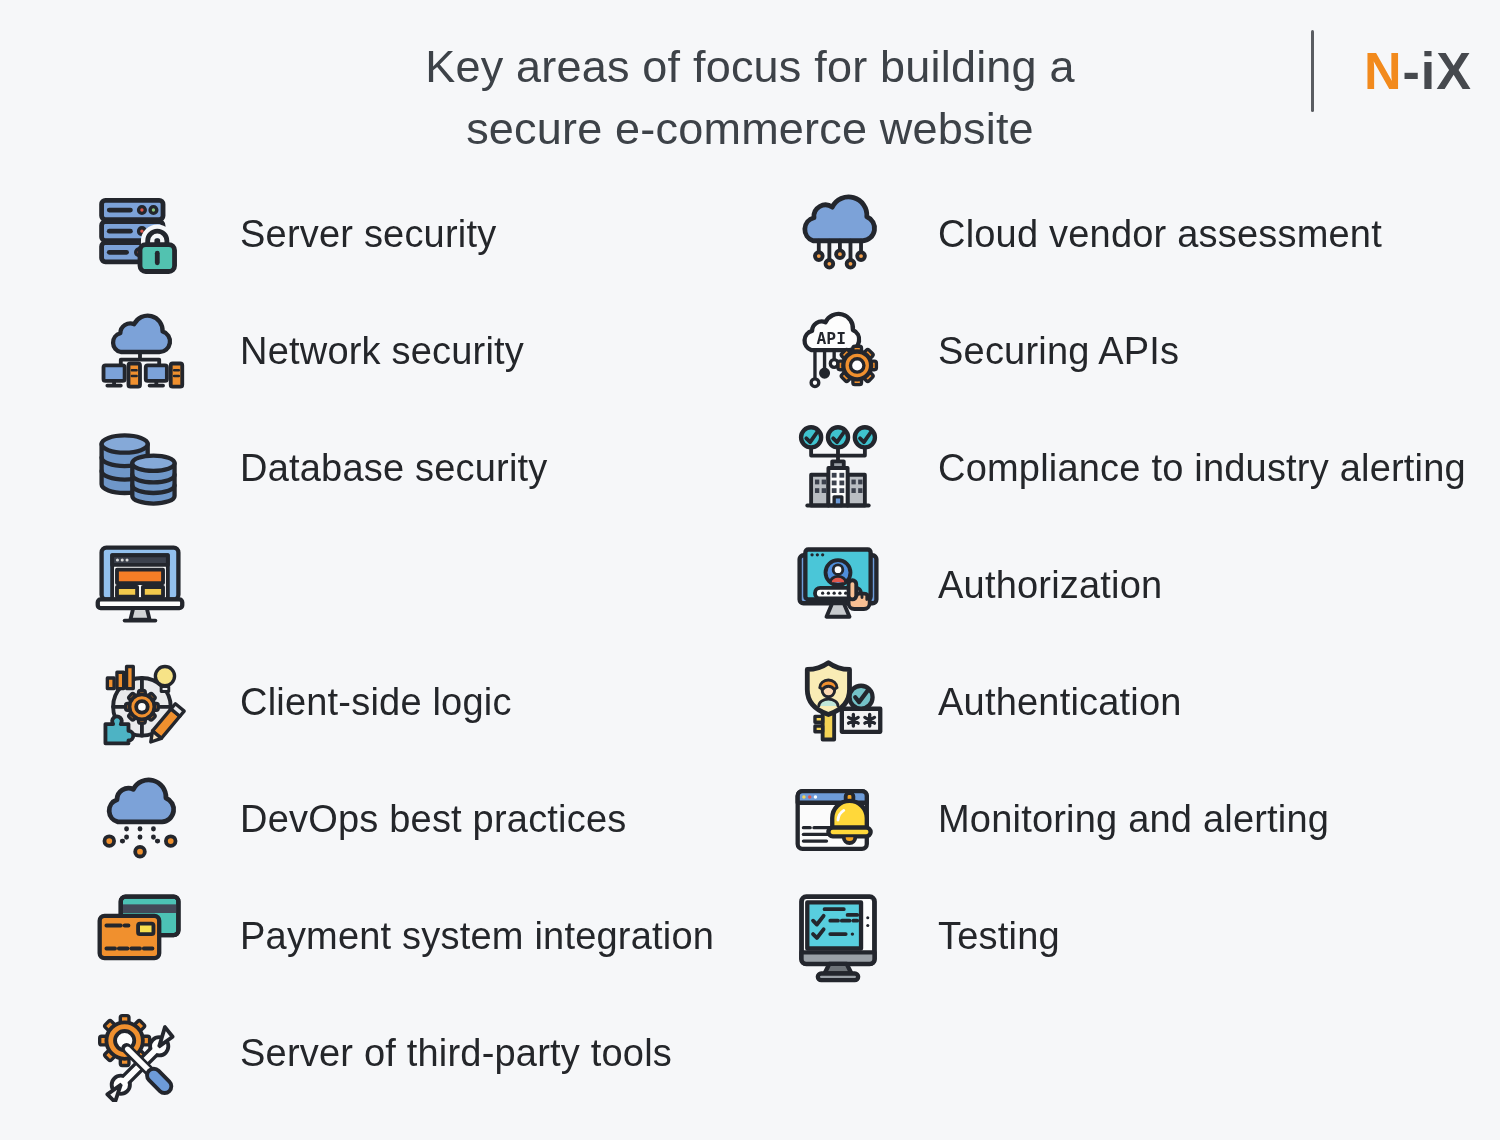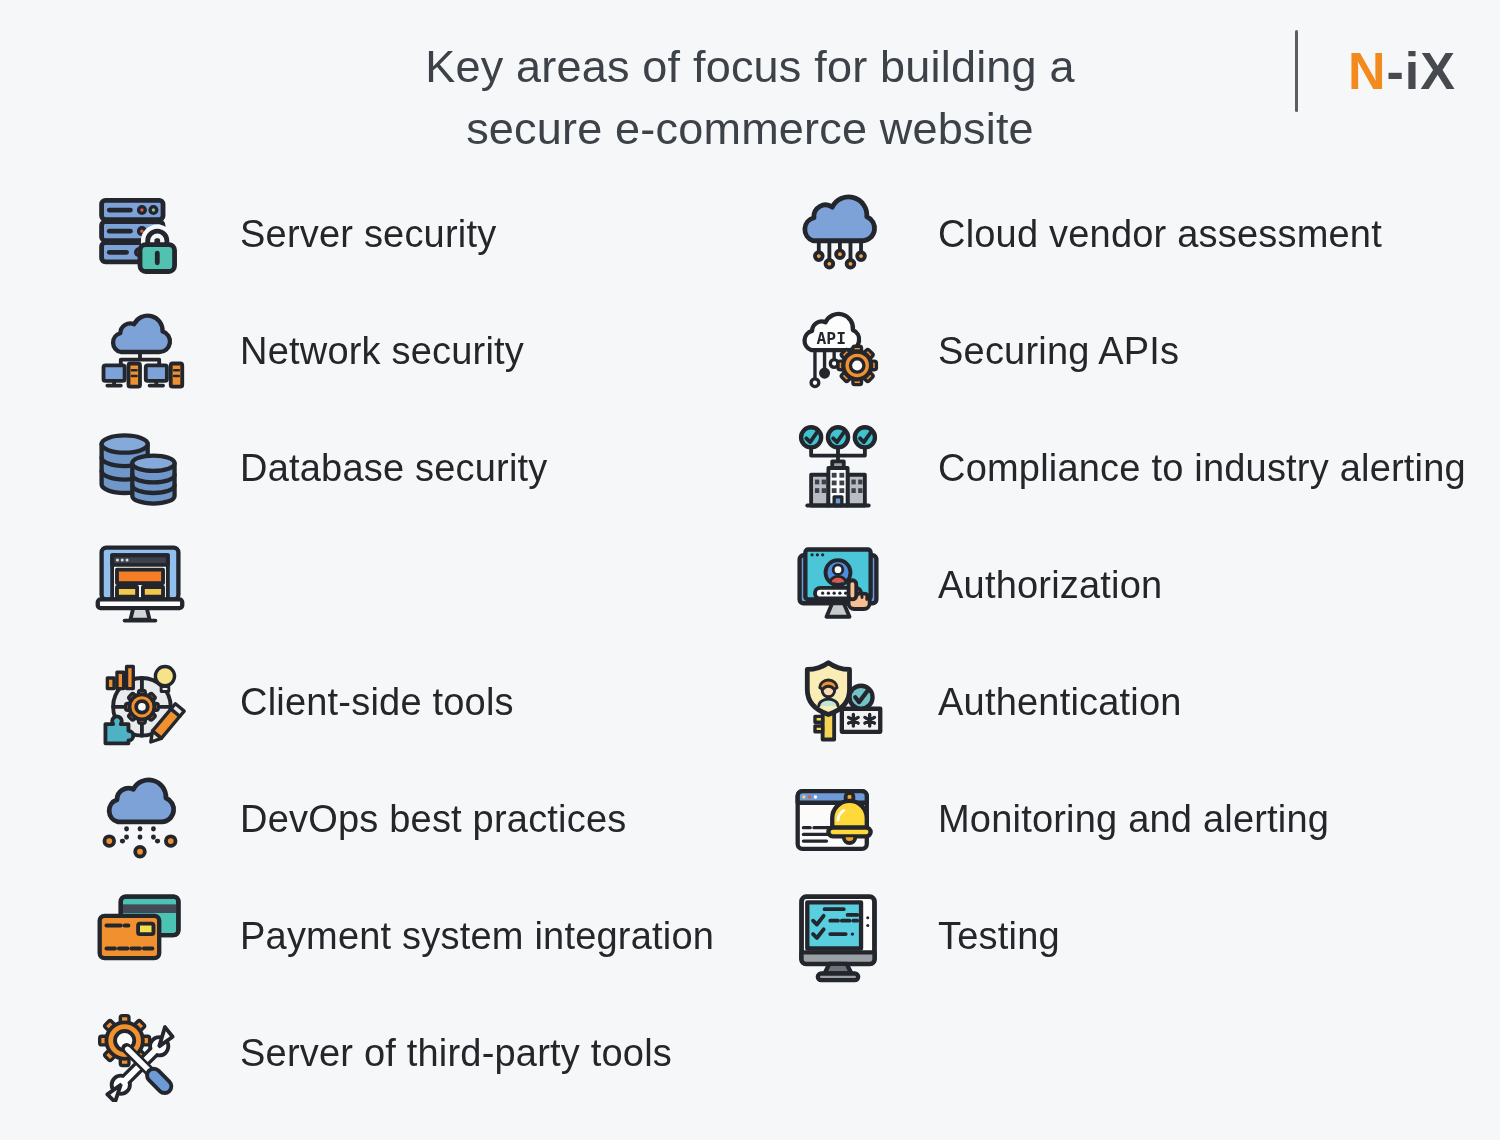--- a/index.html
+++ b/index.html
@@ -1,20 +1,20 @@
 <!DOCTYPE html>
 <html><head>
 <meta charset="utf-8">
 <style>
   html,body{margin:0;padding:0;}
   .page{width:1500px;height:1140px;position:relative;background:#f6f7f9;
         font-family:"Liberation Sans",sans-serif;overflow:hidden;}
   .title{padding-top:36px;text-align:center;font-size:45px;line-height:1.38;
          color:#3d4248;font-weight:500;letter-spacing:.2px;}
-  .logo-wrap{position:absolute;top:30px;right:44px;display:flex;align-items:center;height:82px;}
+  .logo-wrap{position:absolute;top:30px;right:28px;display:flex;align-items:center;height:82px;}
   .logo-divider{width:3px;height:82px;background:#5a5d62;margin-right:50px;border-radius:2px;}
   .logo{font-size:52px;font-weight:bold;color:#46494e;letter-spacing:1px;}
   .logo .n{color:#f28a1d;}
   .grid{position:absolute;top:176px;left:0;width:1500px;display:flex;}
   .col{width:750px;}
   .item{display:flex;align-items:center;height:117px;}
   .col-left .item{padding-left:92px;}
   .col-right .item{padding-left:40px;}
   .icon{width:96px;height:96px;flex:0 0 96px;margin-right:52px;display:block;}
   .icon svg{width:96px;height:96px;display:block;}
@@ -146,21 +146,21 @@
               <circle cx="52" cy="54" r="6" fill="#fdfdfd"></circle>
               <path d="M14 72 H22 a5 5 0 1 1 8 0 H38 V79 a5 5 0 1 1 0 10 V92 H14 Z" fill="#4db3c4"></path>
               <g transform="rotate(40 76 73)" stroke-width="3.5">
                 <rect x="70" y="56" width="12" height="30" fill="#f0902e"></rect>
                 <path d="M70 86 L76 96 L82 86 Z" fill="#fbe8c8"></path>
                 <rect x="70" y="49" width="12" height="7" fill="#e9eaec"></rect>
               </g>
             </g>
           </svg>
         </span>
-        <span class="label">Client-side tools</span>
+        <span class="label">Client-side logic</span>
       </div>
 
       <div class="item">
         <span class="icon">
           <svg viewBox="0 0 100 100">
             <g stroke="#23262d" stroke-width="5" stroke-linejoin="round" stroke-linecap="round">
               <path d="M27 52 L73 52 A13 13 0 0 0 77 27 A18 18 0 0 0 43 18 A12 12 0 0 0 26 29 A12 12 0 0 0 27 52 Z" fill="#7ca2d8"></path>
               <g fill="none" stroke-dasharray="0.5 8">
                 <path d="M36 59 V71"></path>
                 <path d="M50 59 V75"></path>

